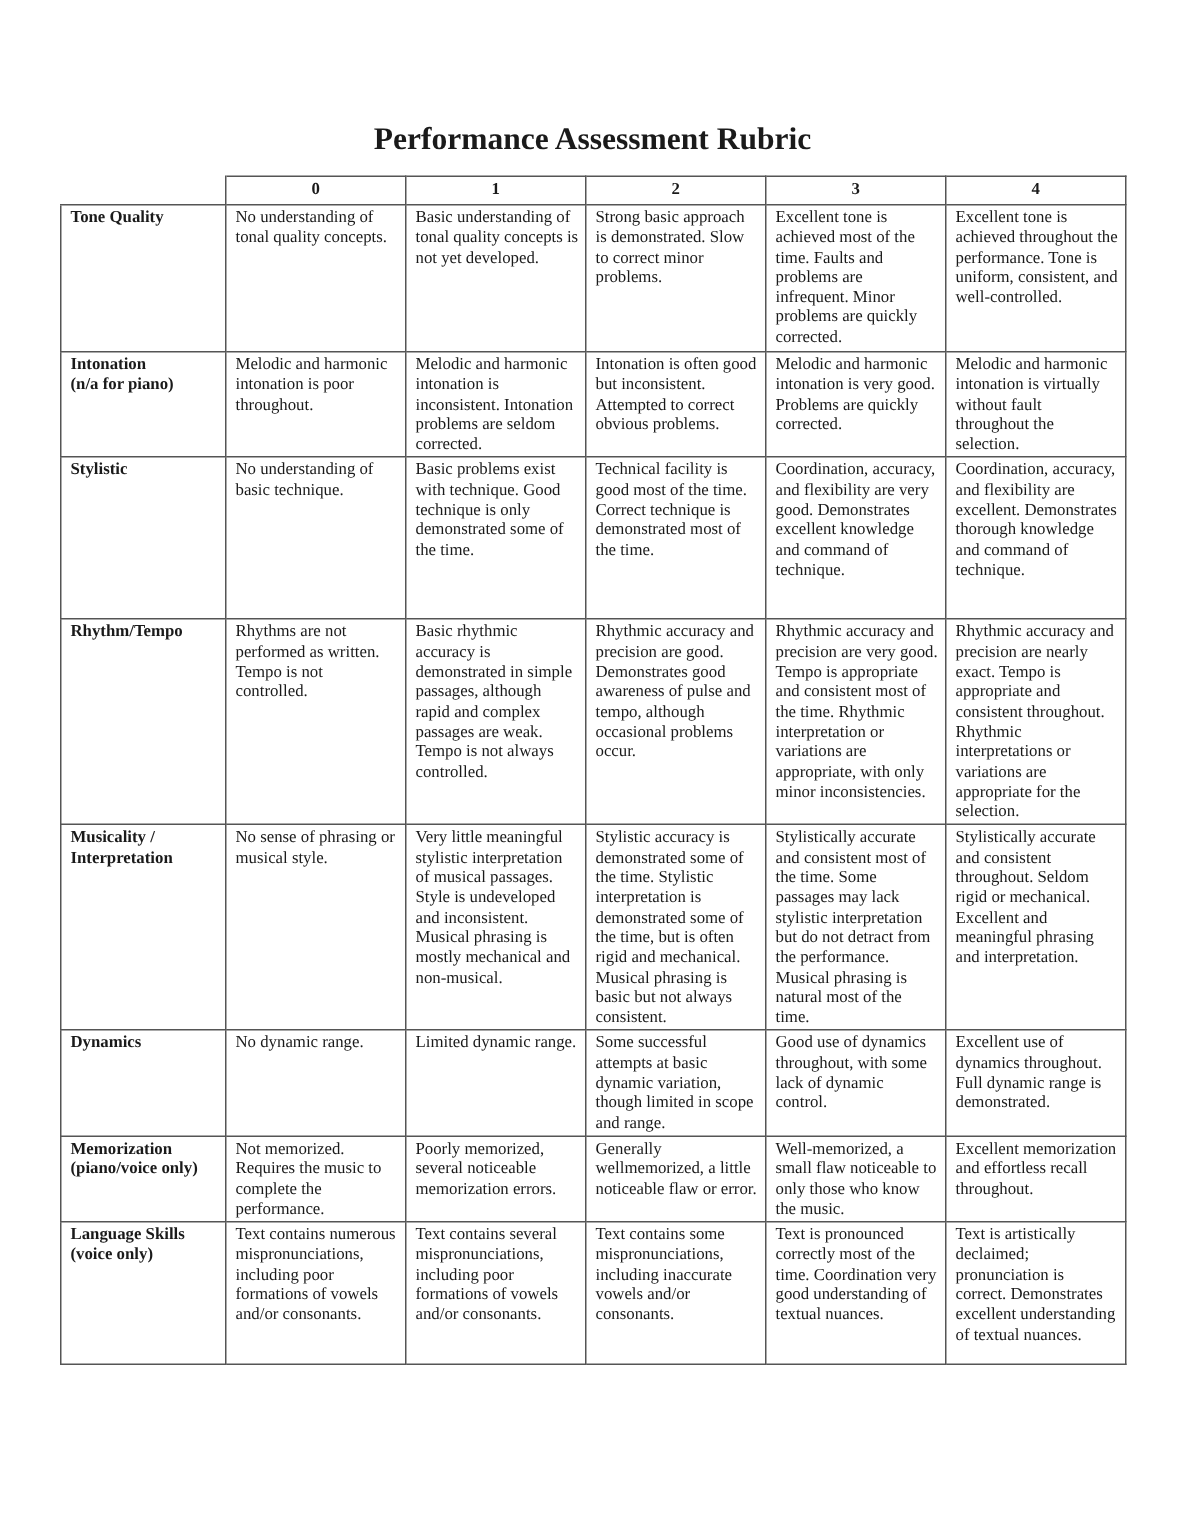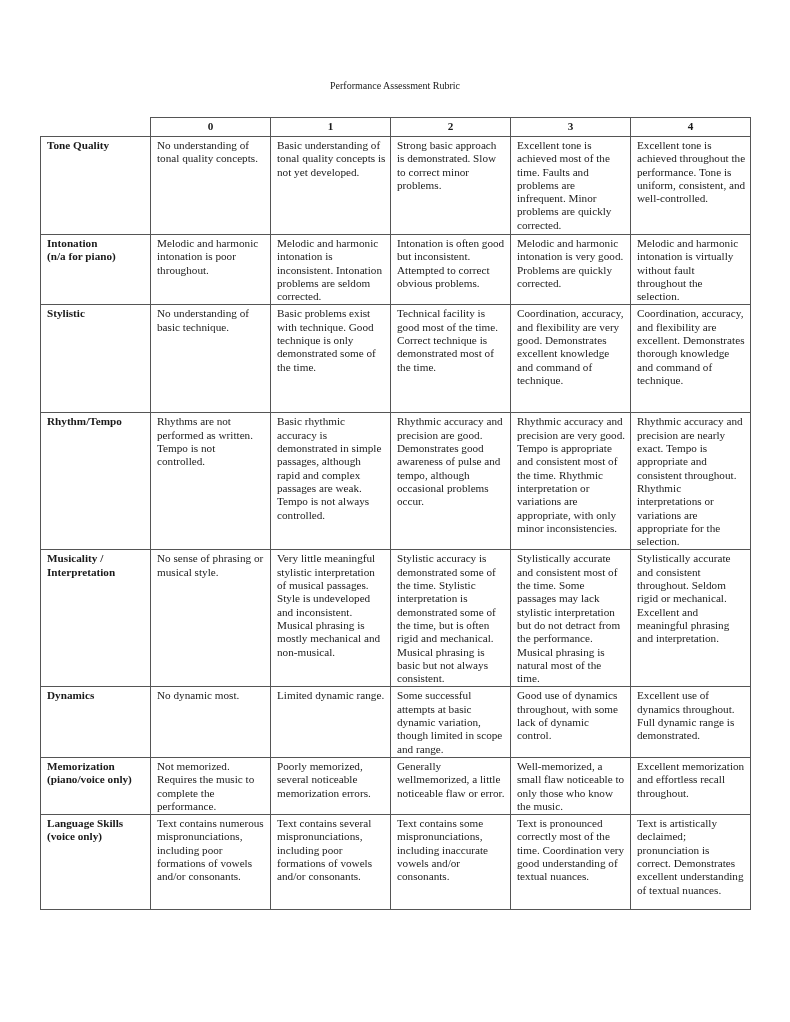--- a/index.html
+++ b/index.html
@@ -1,17 +1,17 @@
 <!DOCTYPE html>
 <html><head>
 <meta charset="utf-8">
 <style>
   html, body { margin: 0; padding: 0; background: #ffffff; }
   body { width: 790px; height: 1022px; position: relative; font-family: "Liberation Serif", "DejaVu Serif", serif; color: #1a1a1a; }
-  .title { position: absolute; top: 80px; left: 0; width: 790px; text-align: center; font-weight: normal; font-size: 10px; }
+  .title { position: absolute; top: 80px; left: 0; width: 790px; text-align: center; font-weight: bold; font-size: 21px; }
   table.rubric { position: absolute; top: 117px; left: 40px; border-collapse: collapse; table-layout: fixed; width: 711px; font-size: 11.2px; line-height: 13.3px; }
   table.rubric col.c0 { width: 110px; }
   table.rubric col.cs { width: 120px; }
   table.rubric th, table.rubric td { border: 1px solid #555; vertical-align: top; padding: 2px 4px 1px 6px; text-align: left; }
   table.rubric th { text-align: center; font-weight: bold; padding: 2px 2px; height: 14px; }
   table.rubric th.blank { border-top: none; border-left: none; }
   .crit-name { font-weight: bold; display: block; }
   .crit-note { display: block; font-weight: bold; }
   td.justify { text-align: justify; text-align-last: left; }
 </style>
@@ -94,21 +94,21 @@
       <td>Very little meaningful stylistic interpretation of musical passages. Style is undeveloped and inconsistent. Musical phrasing is mostly mechanical and non-musical.</td>
       <td>Stylistic accuracy is demonstrated some of the time. Stylistic interpretation is demonstrated some of the time, but is often rigid and mechanical. Musical phrasing is basic but not always consistent.</td>
       <td>Stylistically accurate and consistent most of the time. Some passages may lack stylistic interpretation but do not detract from the performance. Musical phrasing is natural most of the time.</td>
       <td>Stylistically accurate and consistent throughout. Seldom rigid or mechanical. Excellent and meaningful phrasing and interpretation.</td>
     </tr>
 
     <tr style="height:68px">
       <td>
         <span class="crit-name">Dynamics</span>
       </td>
-      <td>No dynamic most.</td>
+      <td>No dynamic range.</td>
       <td>Limited dynamic range.</td>
       <td>Some successful attempts at basic dynamic variation, though limited in scope and range.</td>
       <td>Good use of dynamics throughout, with some lack of dynamic control.</td>
       <td>Excellent use of dynamics throughout. Full dynamic range is demonstrated.</td>
     </tr>
 
     <tr style="height:55px">
       <td>
         <span class="crit-name">Memorization</span>
         <span class="crit-note">(piano/voice only)</span>

